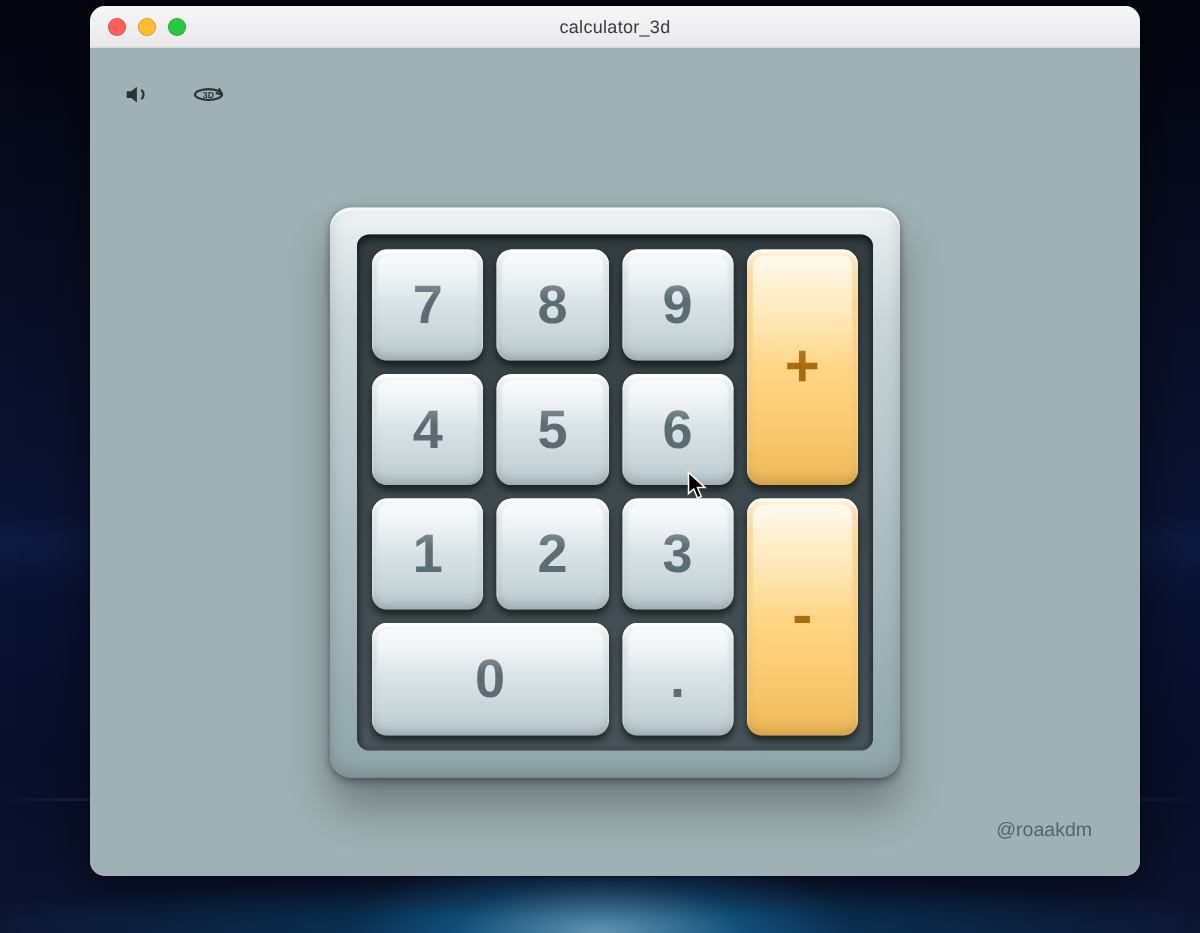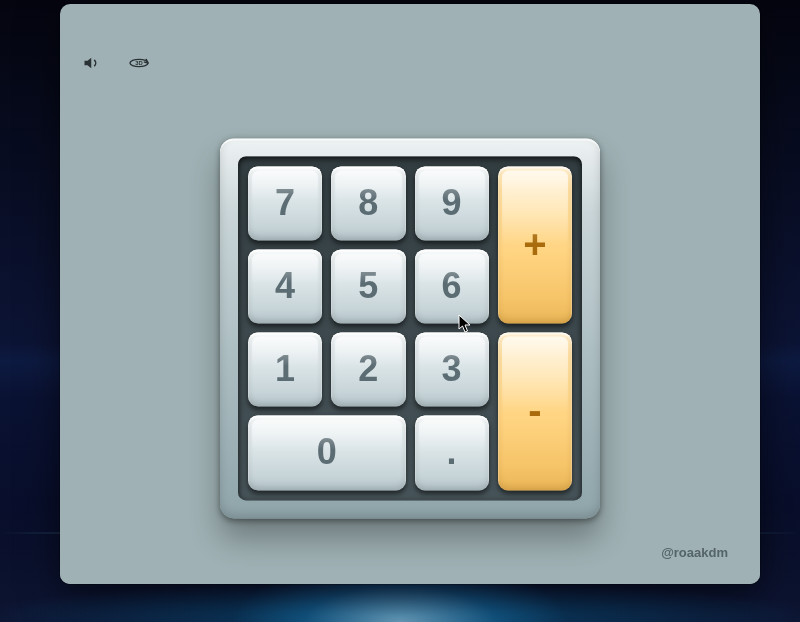--- a/index.html
+++ b/index.html
@@ -45,21 +45,21 @@
     background:#9fb1b4;
   }
   .toolbar-icons {
     position:absolute; top:18px; left:18px; display:flex; gap:18px; align-items:center;
     color:#2b3236;
   }
   .toolbar-icons button {
     background:none;border:none;padding:4px;cursor:pointer;color:inherit;
   }
   .credit {
-    position:absolute; right:32px; bottom:24px; font-size:13px; color:#55646a; font-weight:700;
+    position:absolute; right:32px; bottom:24px; font-size:13px; color:#55646a; font-weight:400;
   }
   .keypad-outer {
     position:absolute; left:50%; top:55%; transform:translate(-50%,-52%);
     width:380px; height:380px;
     padding:18px;
     border-radius:14px;
     background: linear-gradient(180deg,#eef2f3 0%, #c9d5d8 20%, #aebfc3 55%, #8fa5aa 100%);
     box-shadow:
       0 2px 0 rgba(255,255,255,0.7) inset,
       0 -4px 10px rgba(0,0,0,0.15) inset,
@@ -121,20 +121,28 @@
     z-index:50;
   }
 </style>
 </head>
 <body>
 
 <div class="stage-glow"></div>
 <div class="stage-line"></div>
 
 <div class="window">
+  <div class="titlebar">
+    <div class="traffic">
+      <div class="dot red"></div>
+      <div class="dot yellow"></div>
+      <div class="dot green"></div>
+    </div>
+    <div class="title">calculator_3d</div>
+  </div>
 
   <div class="content">
 
     <div class="toolbar-icons">
       <button aria-label="sound">
         <svg width="20" height="18" viewBox="0 0 24 24" fill="none" stroke="currentColor" stroke-width="2" stroke-linecap="round" stroke-linejoin="round">
           <polygon points="11 5 6 9 2 9 2 15 6 15 11 19 11 5" fill="currentColor" stroke="none"></polygon>
           <path d="M15.5 8.5a5 5 0 0 1 0 7"></path>
         </svg>
       </button>

